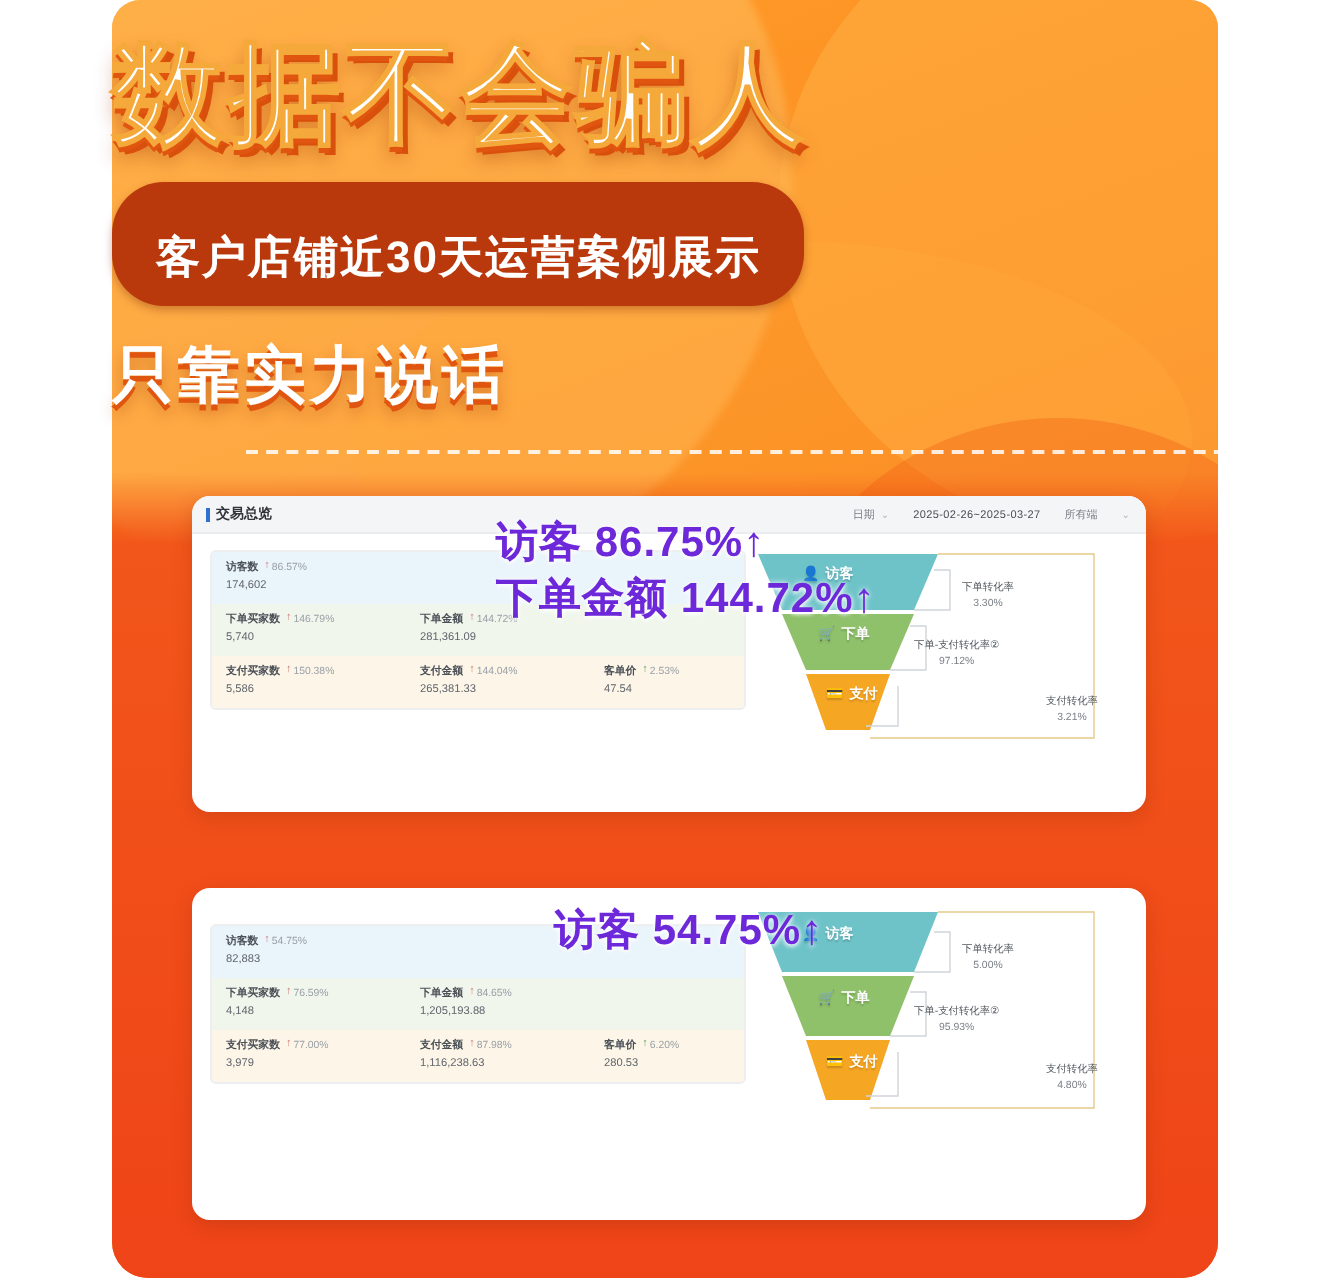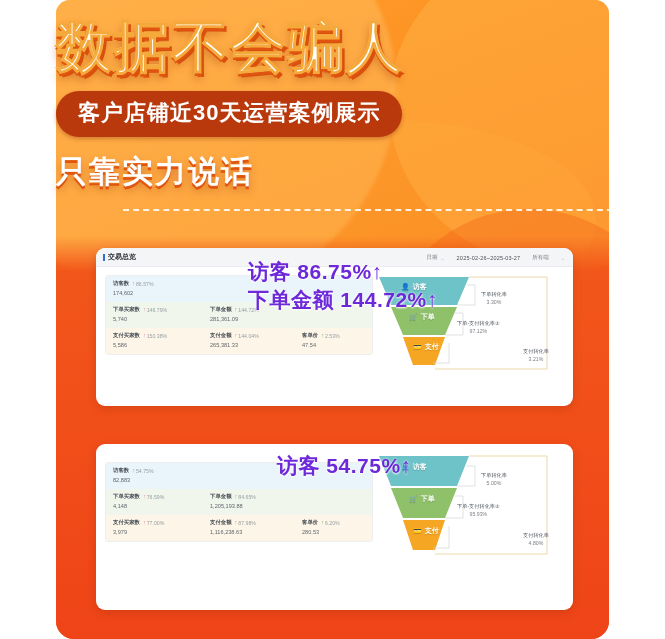--- a/index.html
+++ b/index.html
@@ -62,21 +62,21 @@
     line-height: 1.05;
     text-shadow:
        0 3px 0 #e0550f,
        3px 4px 0 #d9500d,
        0 6px 10px rgba(150,45,5,0.45);
     -webkit-text-stroke: 1px #f6a93b;
   }
   .headline-pill {
     display: inline-block;
     margin-top: 14px;
-    padding: 7px 22px 9px 22px;
+    padding: 23px 22px 9px 22px;
     background: #b9380c;
     border-radius: 26px;
     color: #ffffff;
     font-size: 22px;
     font-weight: 700;
     letter-spacing: 1px;
     box-shadow: 0 2px 4px rgba(120,35,5,0.35);
   }
   .headline-sub {
     margin-top: 14px;

